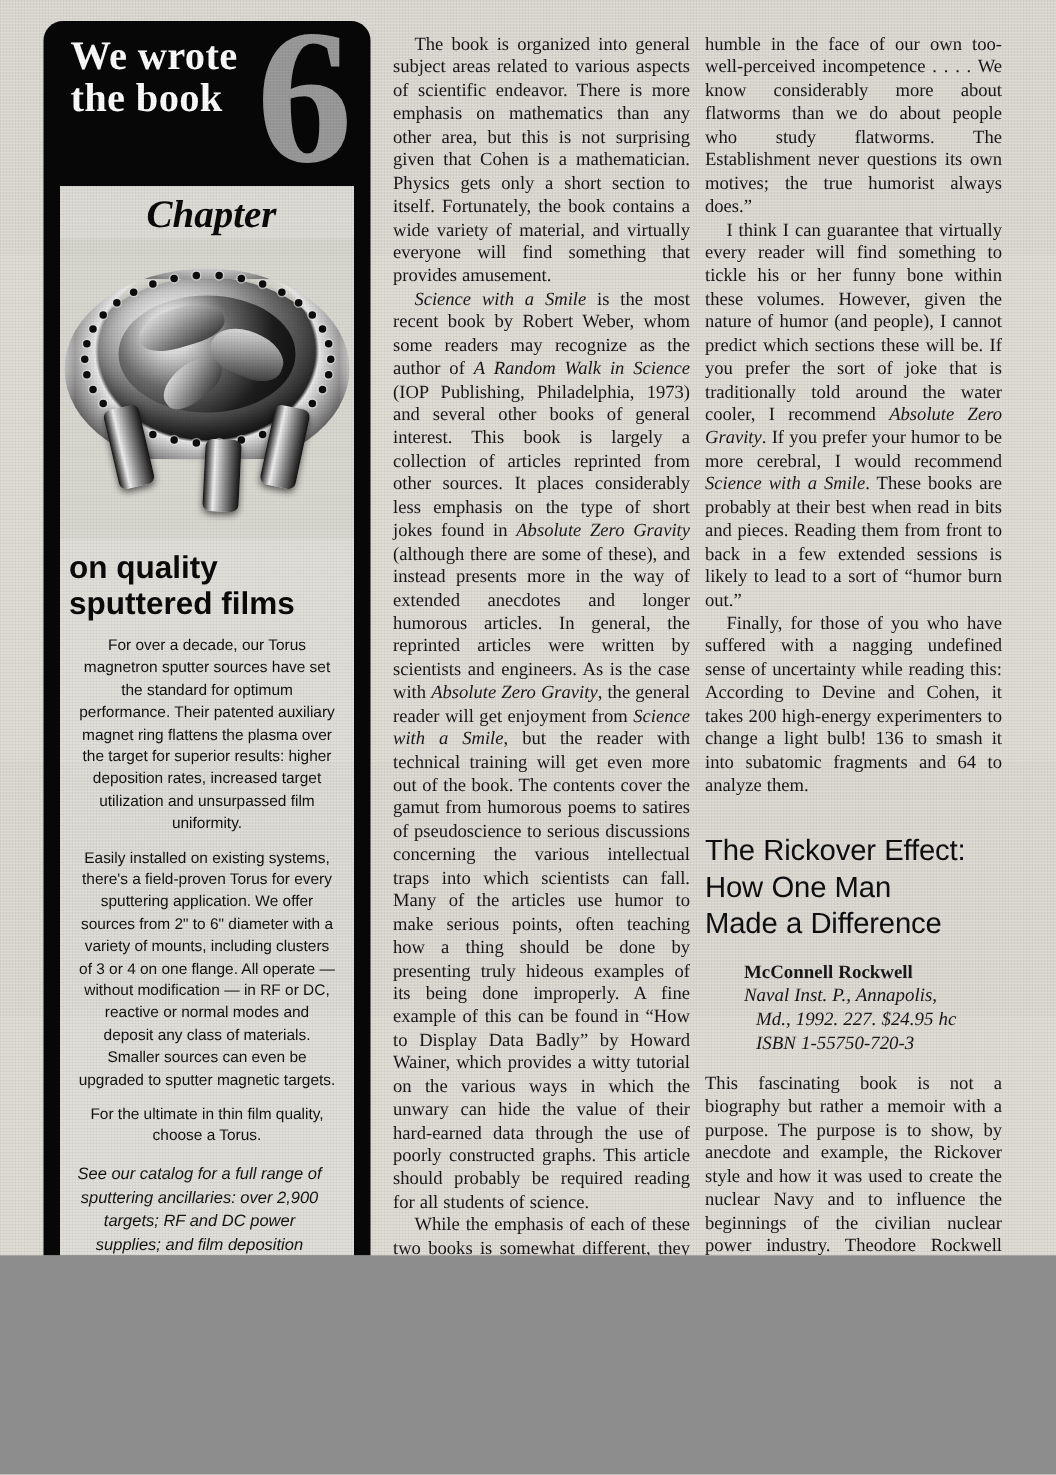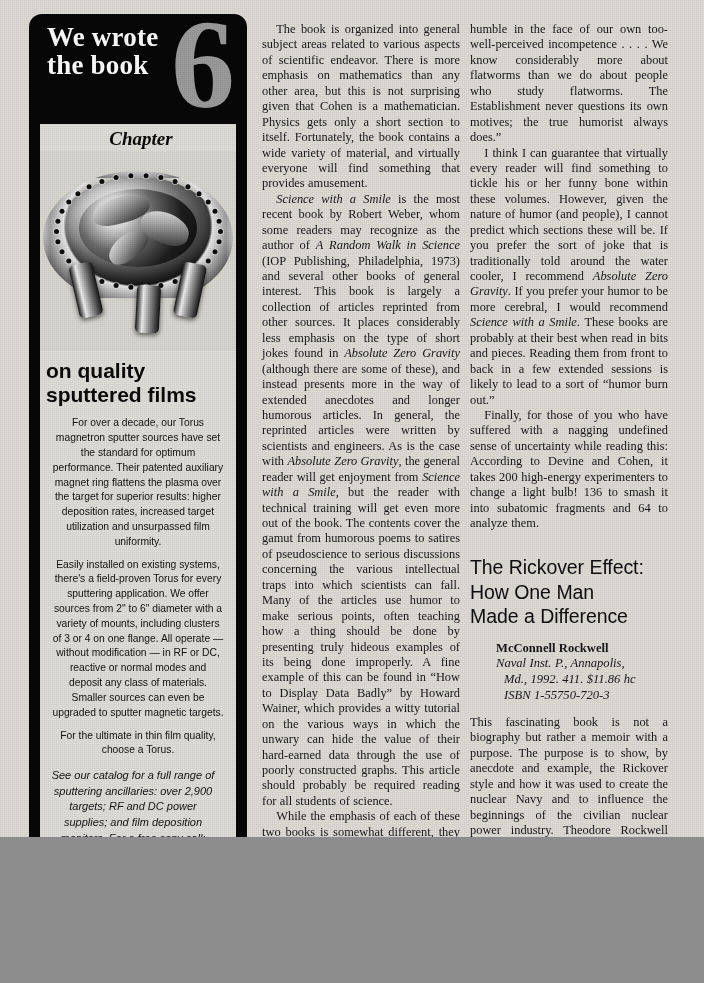--- a/index.html
+++ b/index.html
@@ -82,21 +82,21 @@
     background: #dfded8;
     color: #0a0a0a;
     padding: 2px 0 9px 0;
     min-height: 660px;
   }
   .ad-chapter {
     text-align: center;
     font-family: "Liberation Serif", serif;
     font-style: italic;
     font-weight: bold;
-    font-size: 19px;
+    font-size: 26px;
     margin: 2px 0 0 0;
     padding-left: 6px;
   }
 
   
   .ad-photo {
     position: relative;
     width: 100%;
     height: 200px;
     margin-top: 1px;
@@ -476,21 +476,21 @@
 
     <div class="headline">
       <span>The Rickover Effect:</span>
       <span>How One Man</span>
       <span>Made a Difference</span>
     </div>
 
     <div class="byline">
       <span class="author">McConnell Rockwell</span>
       <span class="meta">Naval Inst. P., Annapolis,</span>
-      <span class="meta ind">Md., 1992. 411. $11.86 hc</span>
+      <span class="meta ind">Md., 1992. 227. $24.95 hc</span>
       <span class="meta ind">ISBN 1-55750-720-3</span>
     </div>
 
     <p class="noindent">This fascinating book is not a biography but rather a memoir with a purpose. The purpose is to show, by anecdote and example, the Rickover style and how it was used to create the nuclear Navy and to influence the beginnings of the civilian nuclear power industry. Theodore Rockwell was a close associate of Hyman Rickover from the genesis of the nuclear Navy, indeed from the period at Oak Ridge immediately after World War II when the dream was first being fashioned. He worked for Rickover, accompanied him and had a great opportunity to see from the inside how it was done. An admirer rather than an external observer, he tells the truth as he remembers it but succeeds in not varnishing over, or sliding by, the thorny aspects of Admiral Rickover’s personality and career.</p>
 
   </div>
 
 
 </div>
 </div>

